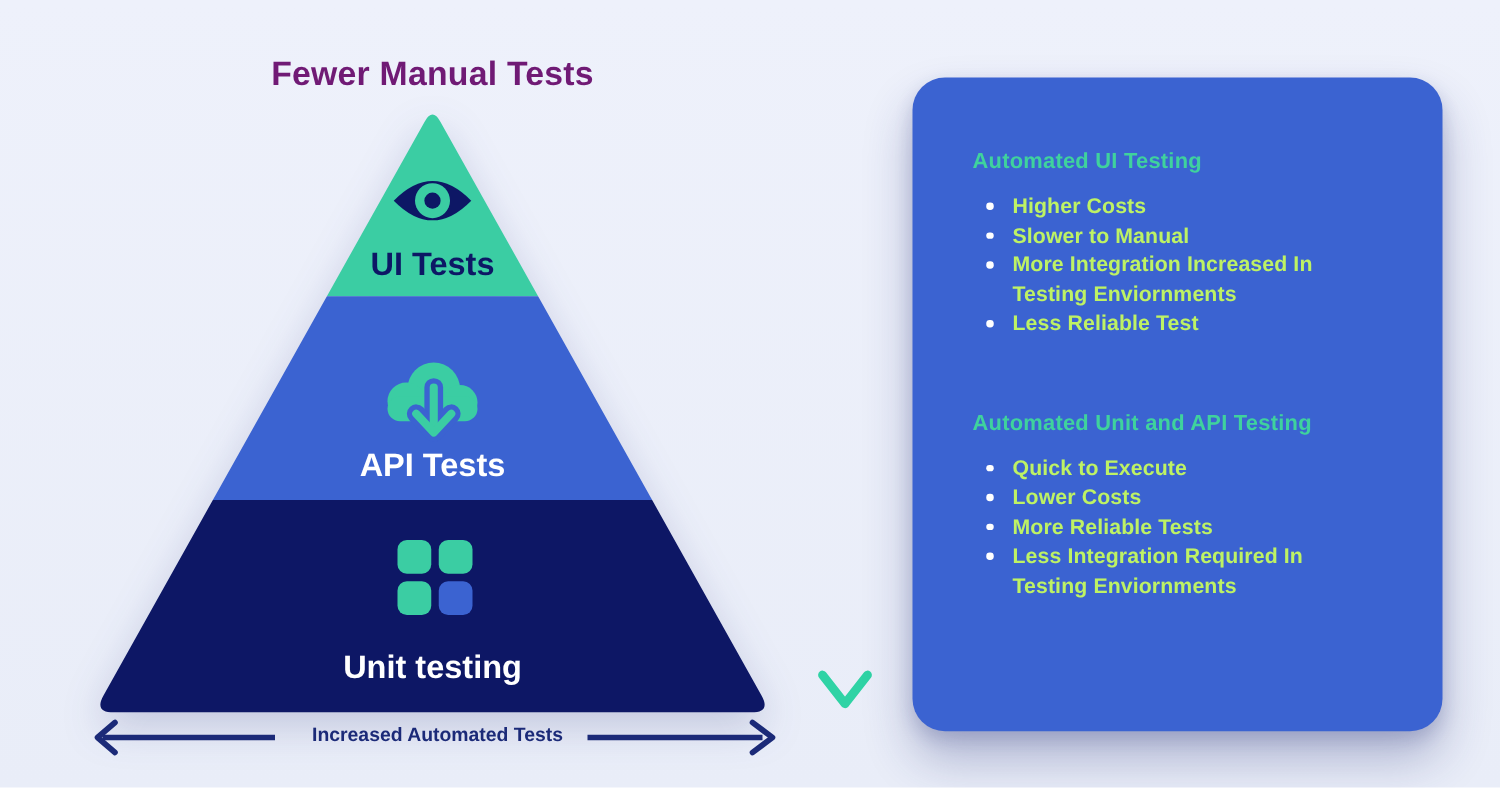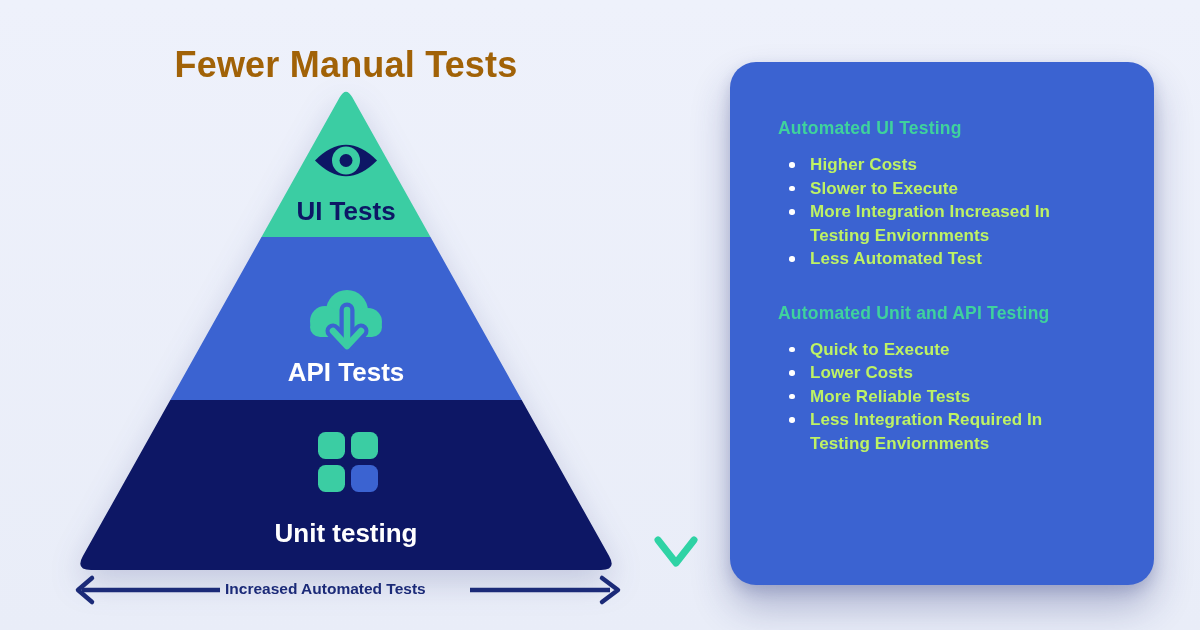--- a/index.html
+++ b/index.html
@@ -5,31 +5,31 @@
   html,body{margin:0;padding:0;}
   body{
     width:1200px;height:630px;overflow:hidden;position:relative;
     background:linear-gradient(180deg,#eef1fb 0%,#e9edf8 100%);
     font-family:"Liberation Sans","DejaVu Sans",sans-serif;
     -webkit-font-smoothing:antialiased;
   }
   .stage{position:absolute;inset:0;}
   .title{
     position:absolute;left:0;top:44px;width:692px;text-align:center;
-    font-size:36px;font-weight:bold;letter-spacing:.2px;color:#a16207;
+    font-size:27px;font-weight:bold;letter-spacing:.2px;color:#701a75;
   }
   .pyramid-wrap{
     position:absolute;left:66px;top:80px;width:560px;height:496px;
     filter:drop-shadow(0 12px 16px rgba(40,50,120,.20));
     text-align:right;
   }
   .pyr-label{font-family:"Liberation Sans","DejaVu Sans",sans-serif;font-weight:bold;font-size:26px;}
   .v-arrow{position:absolute;left:654px;top:84px;}
   .caption-text{
-    position:absolute;left:225px;top:580px;width:250px;text-align:left;
+    position:absolute;left:225px;top:580px;width:250px;text-align:center;
     font-size:15.5px;font-weight:600;color:#1b2a78;
   }
   .h-arrow{position:absolute;top:574px;}
   .h-arrow.left{left:70px;}
   .h-arrow.right{left:462px;}
   .panel{
     position:absolute;left:730px;top:62px;width:424px;height:523px;
     background:#3b63d1;border-radius:26px;box-sizing:border-box;
     padding:56px 44px 0 48px;
     box-shadow:0 22px 38px rgba(40,50,120,.30), 0 6px 14px rgba(40,50,120,.18);
@@ -41,21 +41,21 @@
     list-style:none;margin:15px 0 0 0;padding:0;
   }
   .sec-list li{
     position:relative;padding-left:32px;max-width:262px;
     color:#bef264;font-size:17px;font-weight:600;line-height:23.5px;letter-spacing:.1px;
   }
   .sec-list li::before{
     content:"";position:absolute;left:11px;top:9px;width:5.5px;height:5.5px;
     border-radius:50%;background:#ffffff;
   }
-  .section + .section{margin-top:32px;}
+  .section + .section{margin-top:57px;}
 </style>
 </head>
 <body>
 
 <div class="stage">
 
   <div class="title">Fewer Manual Tests</div>
 
   <div class="pyramid-wrap">
     <svg width="560" height="496" viewBox="0 0 560 496">
@@ -122,23 +122,23 @@
   <svg class="h-arrow right" width="165" height="32" viewBox="0 0 165 32">
     <line x1="8" y1="16" x2="148" y2="16" stroke="#1b2a78" stroke-width="4.5"></line>
     <path d="M 140 4 L 156 16 L 140 28" fill="none" stroke="#1b2a78" stroke-width="4.5" stroke-linecap="round" stroke-linejoin="round"></path>
   </svg>
 
   <div class="panel">
     <div class="section">
       <div class="sec-heading">Automated UI Testing</div>
       <ul class="sec-list">
         <li>Higher Costs</li>
-        <li>Slower to Execute</li>
+        <li>Slower to Manual</li>
         <li>More Integration Increased In Testing Enviornments</li>
-        <li>Less Automated Test</li>
+        <li>Less Reliable Test</li>
       </ul>
     </div>
     <div class="section">
       <div class="sec-heading">Automated Unit and API Testing</div>
       <ul class="sec-list">
         <li>Quick to Execute</li>
         <li>Lower Costs</li>
         <li>More Reliable Tests</li>
         <li>Less Integration Required In Testing Enviornments</li>
       </ul>

